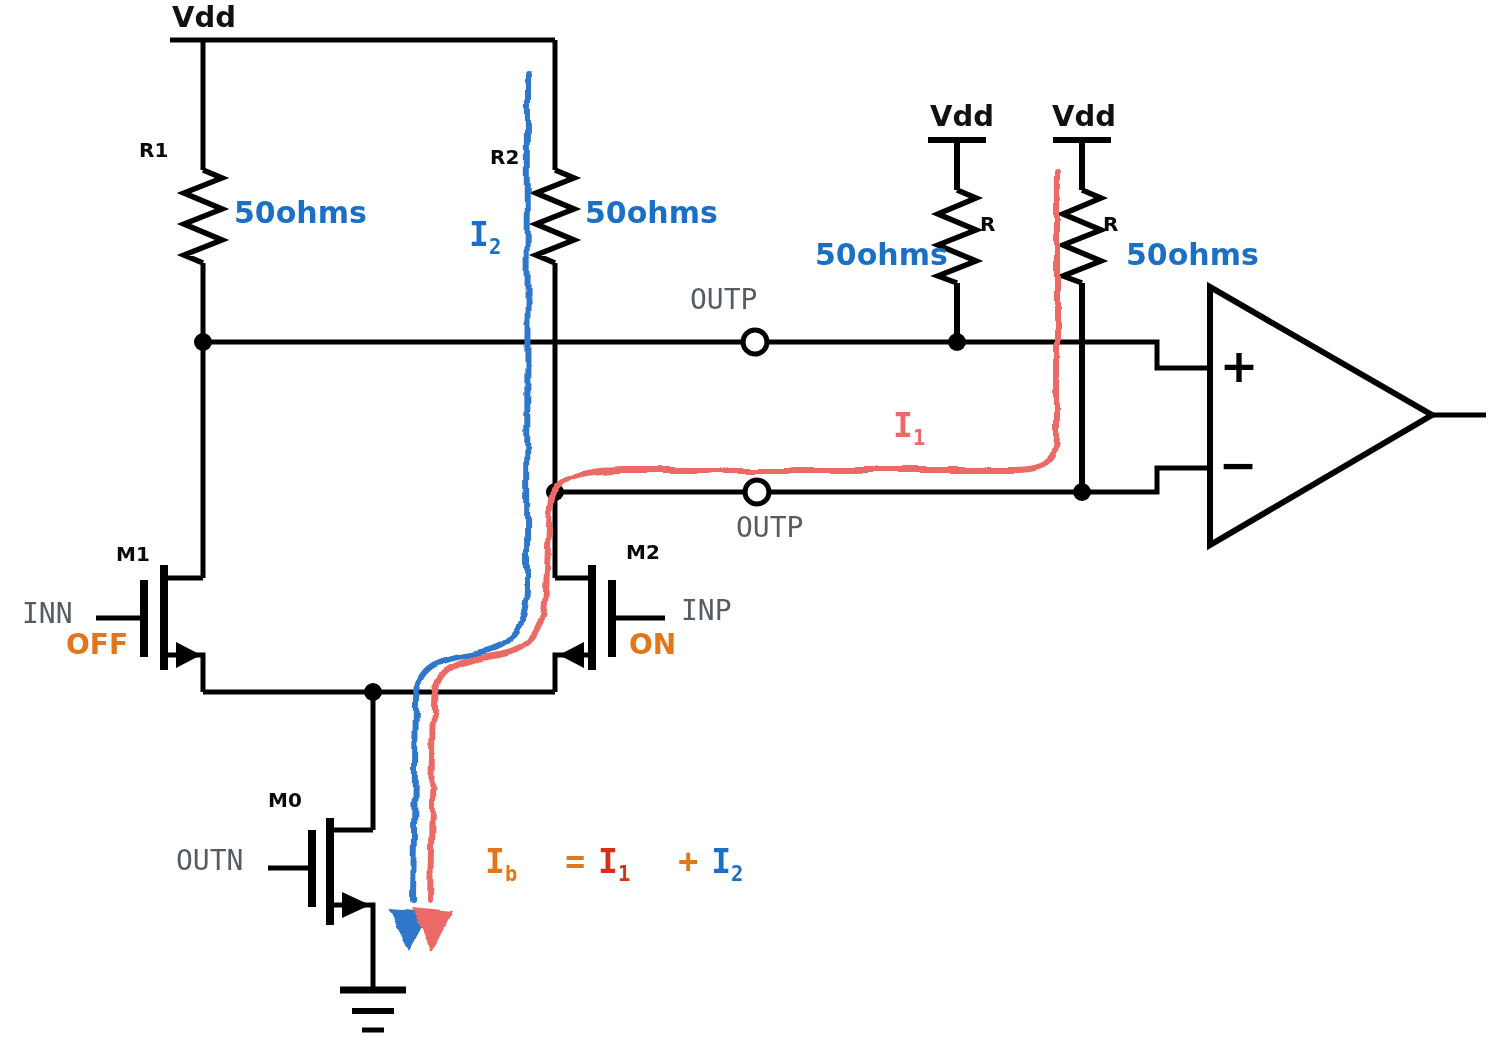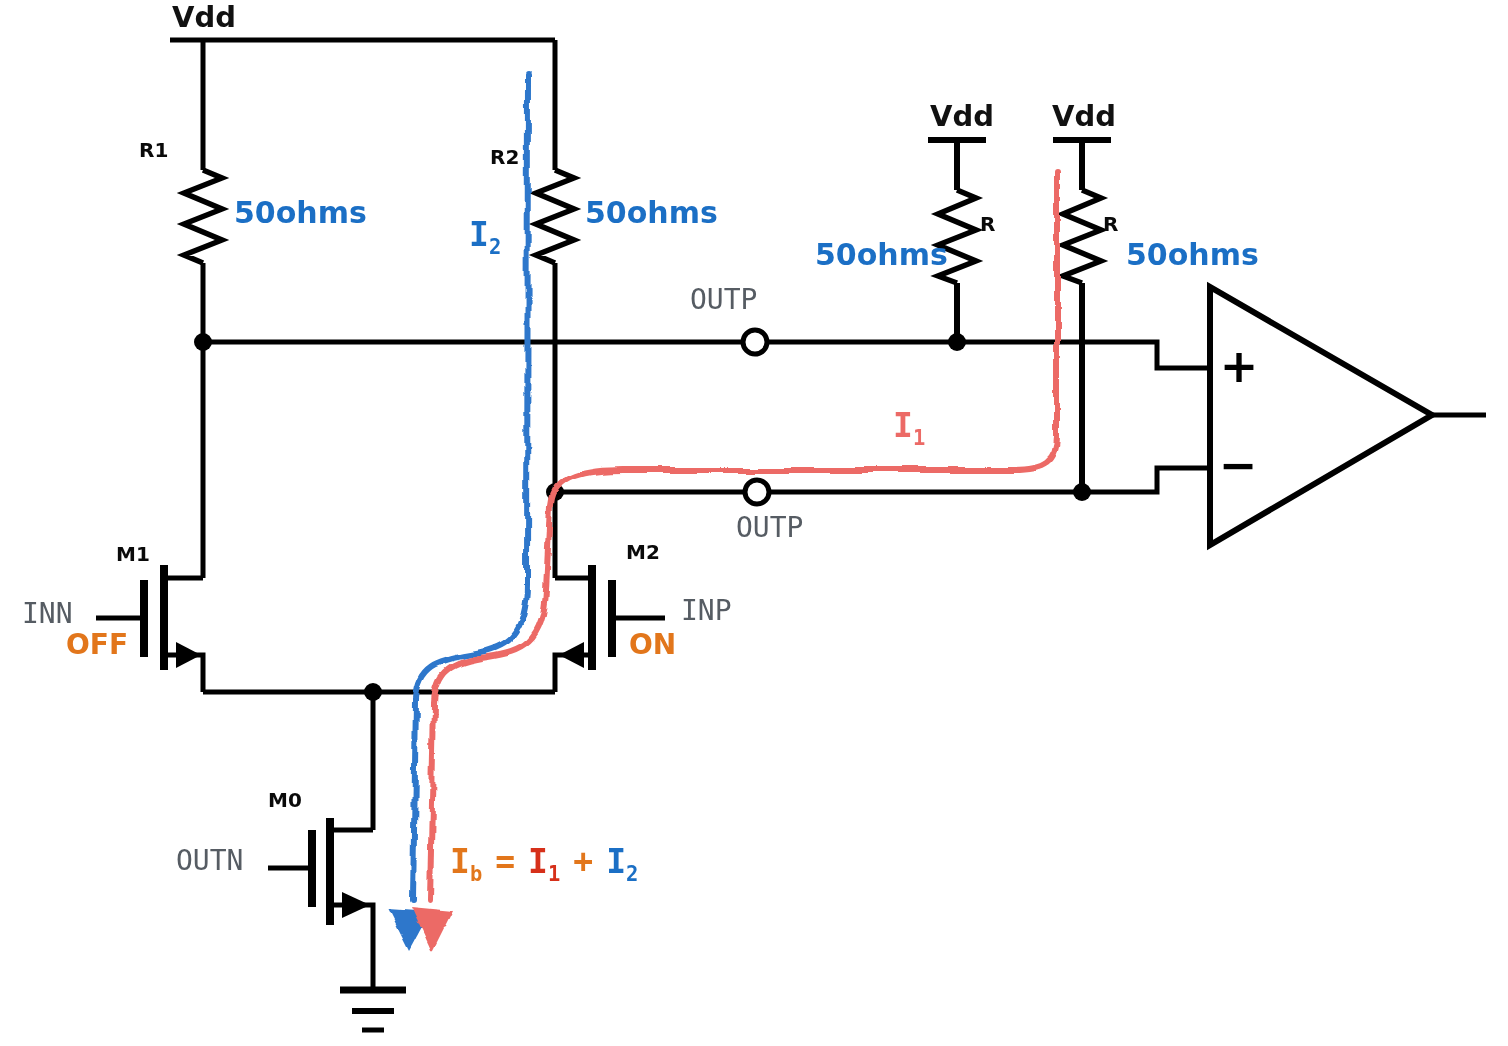--- a/index.html
+++ b/index.html
@@ -13,21 +13,21 @@
   .name  { font-family:"DejaVu Sans",sans-serif; font-weight:700; font-size:20px; color:#0a0a0a; }
   .vdd   { font-family:"DejaVu Sans",sans-serif; font-weight:600; font-size:29px; color:#111111; }
   .val   { font-family:"DejaVu Sans",sans-serif; font-weight:600; font-size:30px; color:var(--blue); }
   .sig   { font-family:"DejaVu Sans Mono",monospace; font-weight:500; font-size:28px; color:var(--gray); }
   .state { font-family:"DejaVu Sans",sans-serif; font-weight:600; font-size:28px; color:var(--orange); }
   .cur   { font-family:"DejaVu Sans Mono",monospace; font-weight:700; font-size:33px; }
   .cur sub, .eq sub { font-size:0.62em; line-height:0; }
   .i1c { color:var(--salmon); }
   .i2c { color:var(--blue); }
   .eq  { font-family:"DejaVu Sans Mono",monospace; font-weight:700; font-size:33px; display:flex; gap:13px; align-items:baseline; }
-  .eq .o { color:var(--orange); }
+  .eq .o { color:var(--orange);margin-left:35px; }
   .eq .r { color:var(--red_term); }
   .eq .b { color:var(--blue); }
   .opamp-sign {
     position:absolute; transform:translate(-50%,-50%);
     font-family:"DejaVu Sans",sans-serif; font-weight:700; font-size:46px; color:#000;
   }
 </style>
 </head>
 <body>
 

